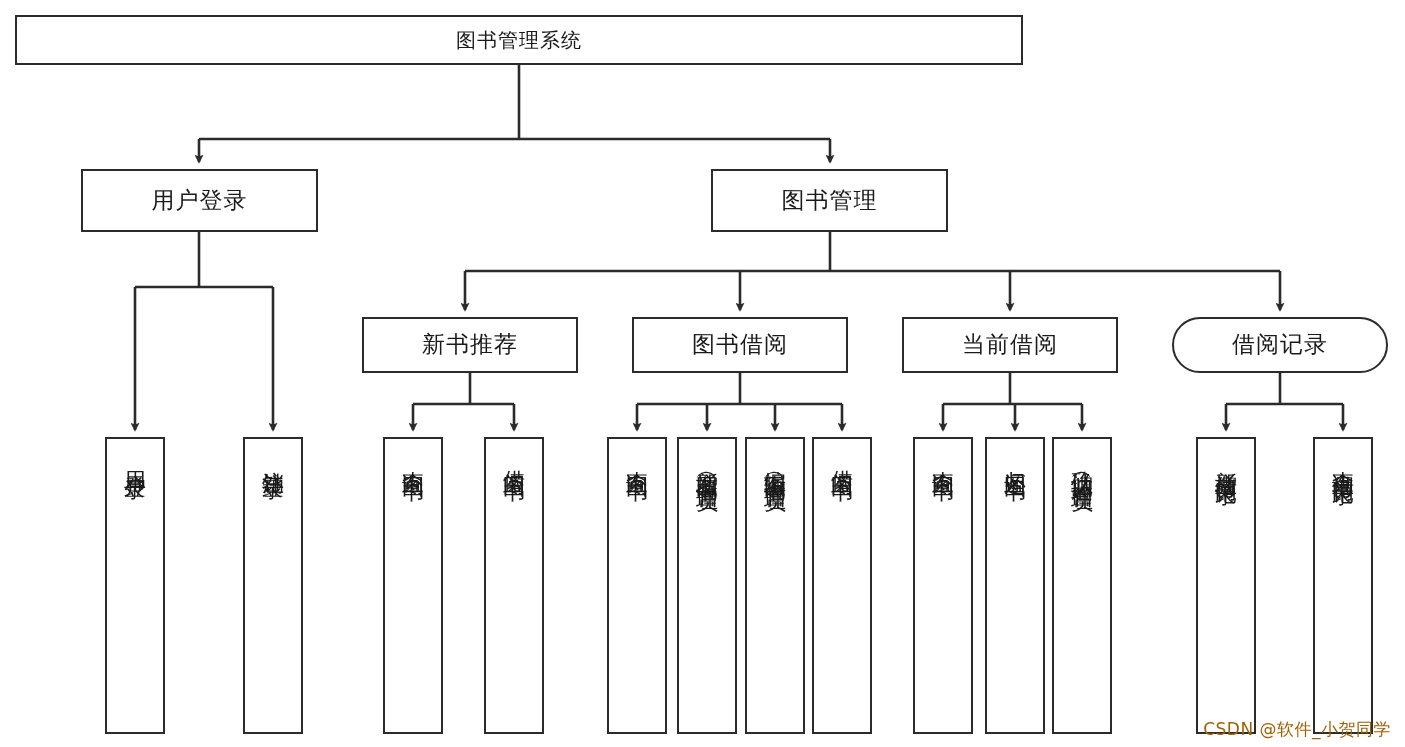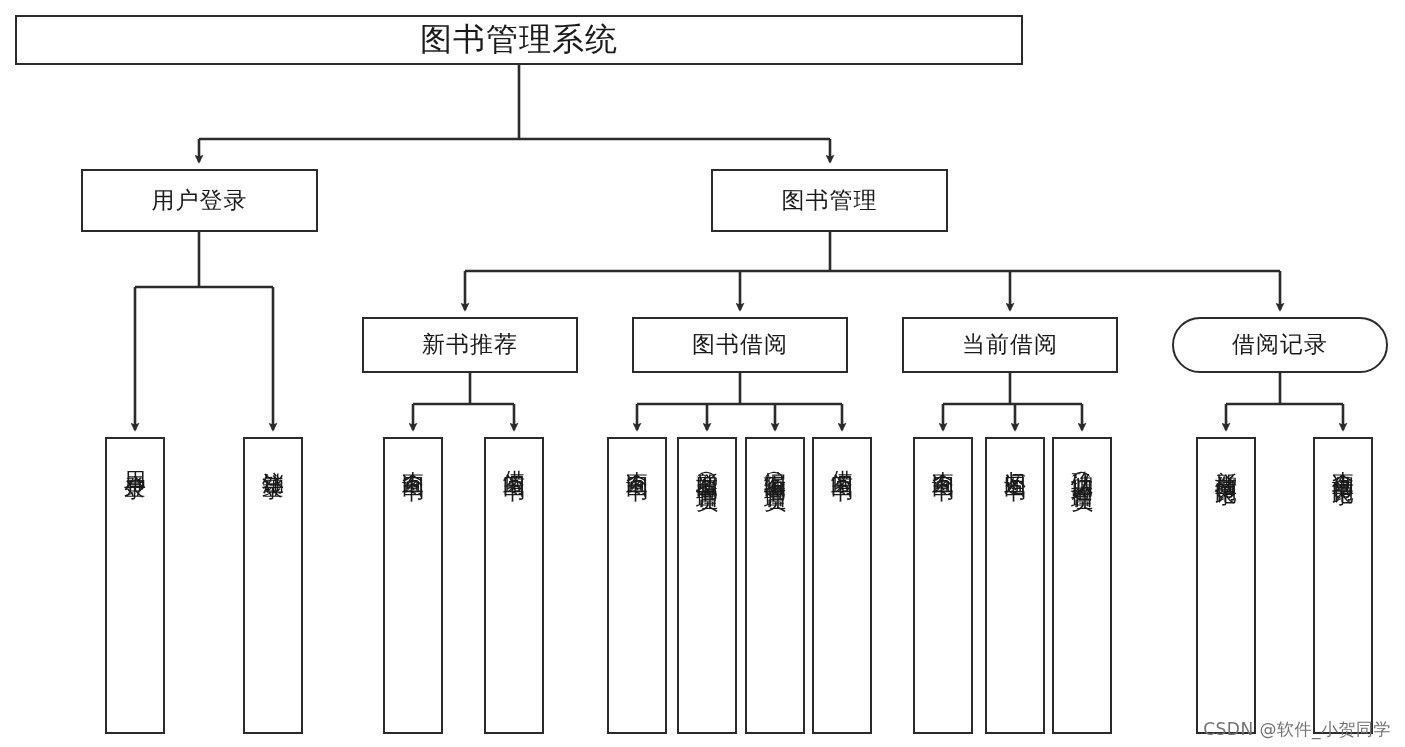--- a/index.html
+++ b/index.html
@@ -35,42 +35,42 @@
     align-items: center;
     justify-content: center;
     color: #1a1a1a;
   }
   .node.horizontal {
     font-size: 23px;
     letter-spacing: 1px;
     line-height: 1.1;
   }
   .node.root {
-    font-size: 32px;
+    font-size: 20px;
   }
   .node.vertical {
     writing-mode: vertical-rl;
     text-orientation: upright;
     font-size: 22px;
     letter-spacing: 3px;
     line-height: 1.0;
     padding-top: 14px;
     justify-content: flex-start;
     align-items: center;
     white-space: nowrap;
   }
   .node-label {
     display: block;
   }
   #watermark {
     position: absolute;
     right: 14px;
     bottom: 6px;
     font-size: 17px;
-    color: #737373;
+    color: #a16207;
     letter-spacing: 0.5px;
     white-space: nowrap;
     font-family: "DejaVu Sans", "Liberation Sans", sans-serif;
   }
 </style>
 </head>
 <body>
 
 <div id="diagram-root">
 

